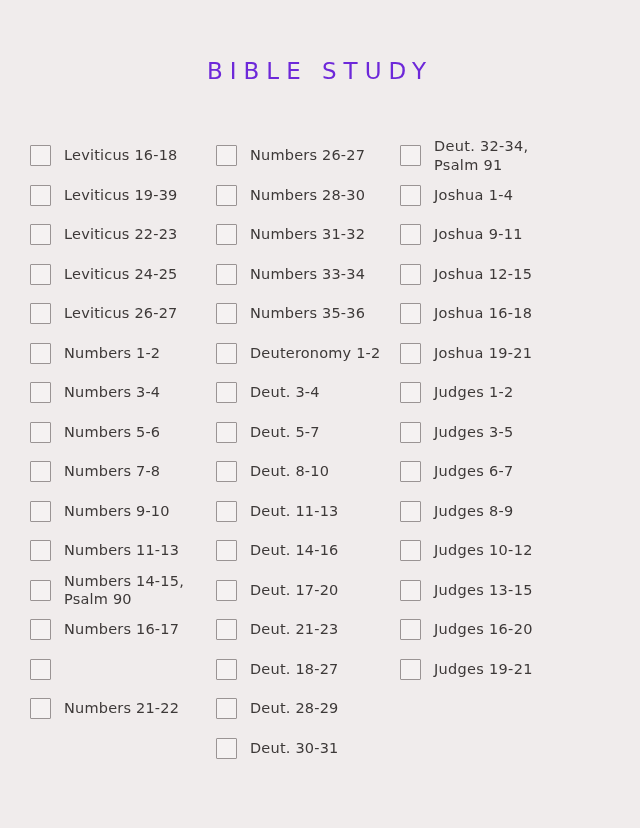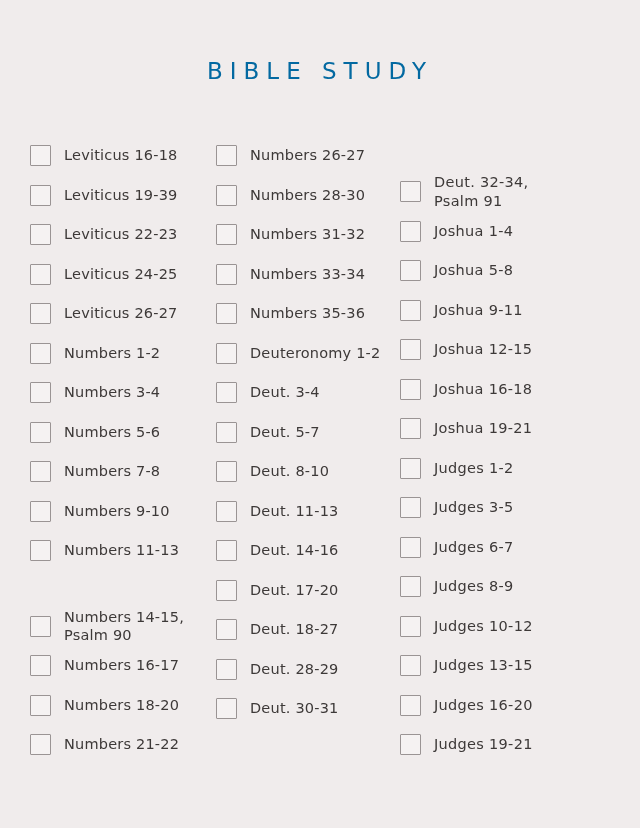--- a/index.html
+++ b/index.html
@@ -18,21 +18,21 @@
     position: relative;
     width: 640px;
     height: 828px;
     box-sizing: border-box;
   }
   .title {
     text-align: center;
     font-family: "DejaVu Sans", sans-serif;
     font-size: 23px;
     letter-spacing: 7px;
-    color: #0369a1;
+    color: #6d28d9;
     font-weight: 400;
     margin-top: 58px;
   }
   .columns {
     display: flex;
     justify-content: center;
     margin-top: 52px;
     padding-right: 30px;
     box-sizing: border-box;
   }
@@ -44,21 +44,20 @@
   .column.col-2 { width: 184px; text-align: right; }
   .column.col-3 { width: 180px; }
 
   .row {
     display: flex;
     align-items: center;
     height: 39.5px;
   }
   .row.tall {
     height: 39.5px;
-    margin-top: 36px;
   }
   .checkbox {
     width: 19px;
     height: 19px;
     border: 1.6px solid #9a9494;
     background: #f5f2f2;
     flex: 0 0 auto;
     margin-right: 13px;
     border-radius: 1px;
   }
@@ -126,21 +125,20 @@
           <span class="checkbox"></span>
           <span class="label">Numbers 14-15,
 Psalm 90</span>
         </div>
         <div class="row">
           <span class="checkbox"></span>
           <span class="label">Numbers 16-17</span>
         </div>
         <div class="row">
           <span class="checkbox"></span>
-          <span class="label">Numbers 18-20</span>
         </div>
         <div class="row">
           <span class="checkbox"></span>
           <span class="label">Numbers 21-22</span>
         </div>
       </div>
     <div class="column col-2">
         <div class="row">
           <span class="checkbox"></span>
           <span class="label">Numbers 26-27</span>
@@ -181,20 +179,24 @@
           <span class="checkbox"></span>
           <span class="label">Deut. 11-13</span>
         </div>
         <div class="row">
           <span class="checkbox"></span>
           <span class="label">Deut. 14-16</span>
         </div>
         <div class="row">
           <span class="checkbox"></span>
           <span class="label">Deut. 17-20</span>
+        </div>
+        <div class="row">
+          <span class="checkbox"></span>
+          <span class="label">Deut. 21-23</span>
         </div>
         <div class="row">
           <span class="checkbox"></span>
           <span class="label">Deut. 18-27</span>
         </div>
         <div class="row">
           <span class="checkbox"></span>
           <span class="label">Deut. 28-29</span>
         </div>
         <div class="row">
@@ -204,24 +206,20 @@
       </div>
     <div class="column col-3">
         <div class="row tall">
           <span class="checkbox"></span>
           <span class="label">Deut. 32-34,
 Psalm 91</span>
         </div>
         <div class="row">
           <span class="checkbox"></span>
           <span class="label">Joshua 1-4</span>
-        </div>
-        <div class="row">
-          <span class="checkbox"></span>
-          <span class="label">Joshua 5-8</span>
         </div>
         <div class="row">
           <span class="checkbox"></span>
           <span class="label">Joshua 9-11</span>
         </div>
         <div class="row">
           <span class="checkbox"></span>
           <span class="label">Joshua 12-15</span>
         </div>
         <div class="row">

